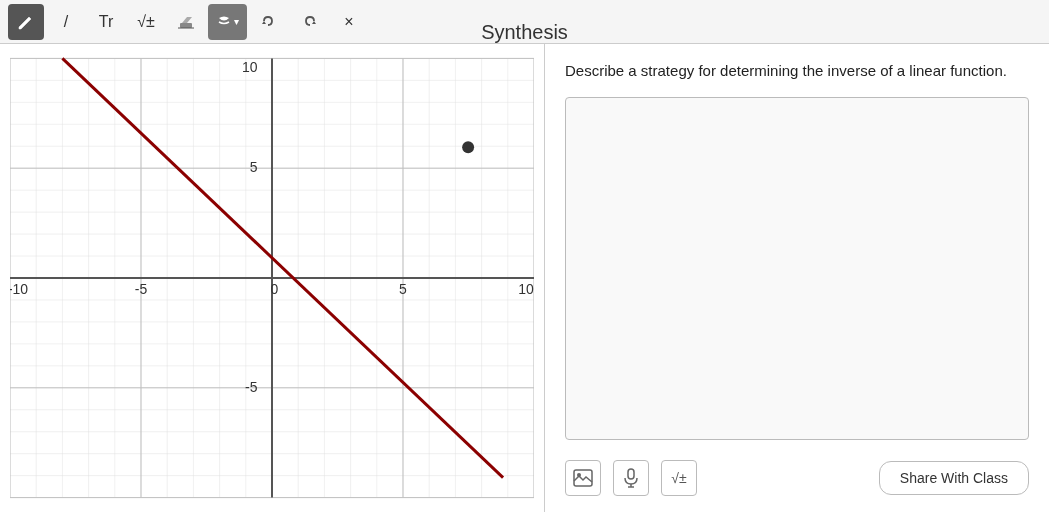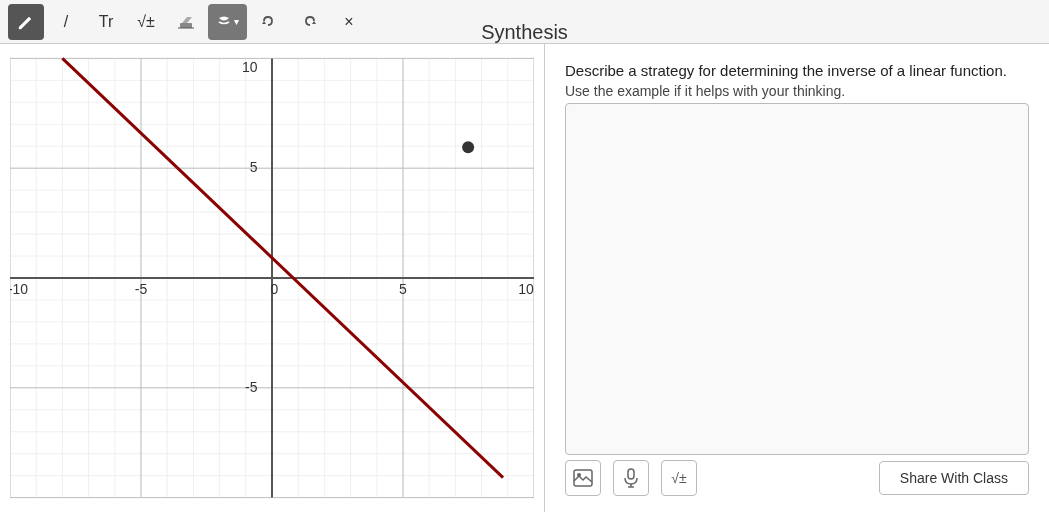--- a/index.html
+++ b/index.html
@@ -87,21 +87,21 @@
       padding: 10px;
     }
 
     
     .right-panel {
       flex: 1;
       padding: 16px 20px;
       background: white;
       display: flex;
       flex-direction: column;
-      gap: 1px;
+      gap: 16px;
     }
     .question-text {
       font-size: 15px;
       color: #222;
       line-height: 1.4;
     }
     .hint-text {
       font-size: 14px;
       color: #444;
       line-height: 1.4;
@@ -130,21 +130,21 @@
       align-items: center;
       justify-content: center;
       font-size: 16px;
       color: #555;
     }
     .share-btn {
       margin-left: auto;
       padding: 8px 20px;
       background: white;
       border: 1px solid #bbb;
-      border-radius: 4px;
+      border-radius: 12px;
       font-size: 14px;
       color: #333;
       cursor: pointer;
       font-weight: 500;
       text-align: right;
     }
 
     
     .graph-svg {
       width: 100%;
@@ -289,21 +289,20 @@
 
       <line x1="52.5" y1="0" x2="494" y2="420" stroke="#8B0000" stroke-width="3"></line>
 
       <circle cx="459" cy="89" r="6" fill="#333"></circle>
 
     </svg>
   </div>
 
   <div class="right-panel">
     <p class="question-text">Describe a strategy for determining the inverse of a linear function.</p>
-    <p class="hint-text">Use the example if it helps with your thinking.</p>
     <div class="answer-box"></div>
     <div class="answer-toolbar">
       <button class="answer-icon-btn" title="Insert image">
         <svg width="20" height="18" viewBox="0 0 20 18" fill="none">
           <rect x="1" y="1" width="18" height="16" rx="2" stroke="#666" stroke-width="1.5" fill="none"></rect>
           <circle cx="6" cy="6" r="2" fill="#666"></circle>
           <path d="M1 12l5-5 4 4 3-3 6 5" stroke="#666" stroke-width="1.5" fill="none"></path>
         </svg>
       </button>
       <button class="answer-icon-btn" title="Record audio">

